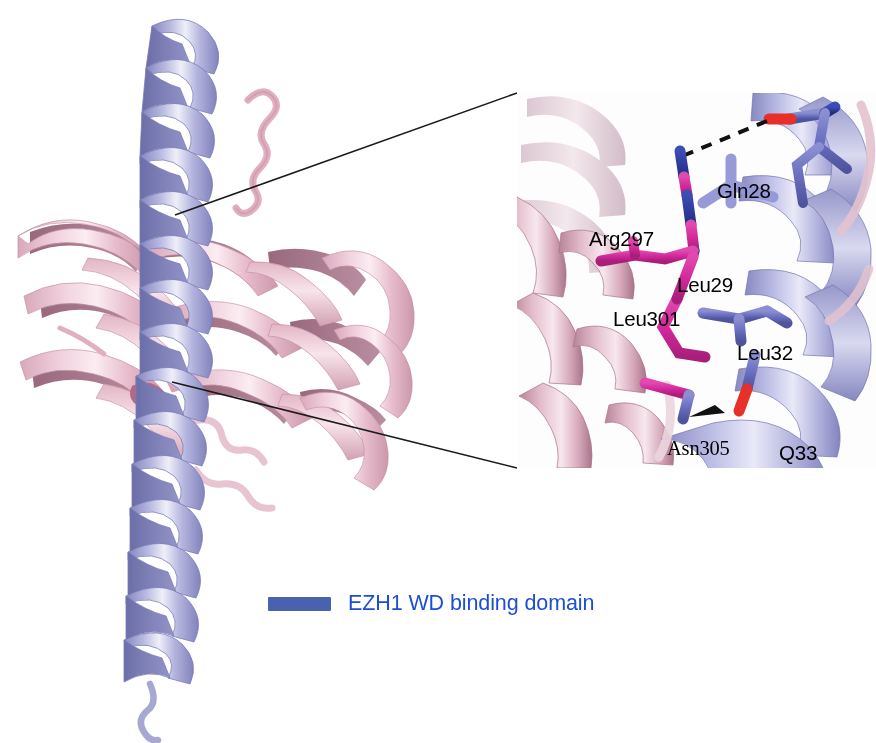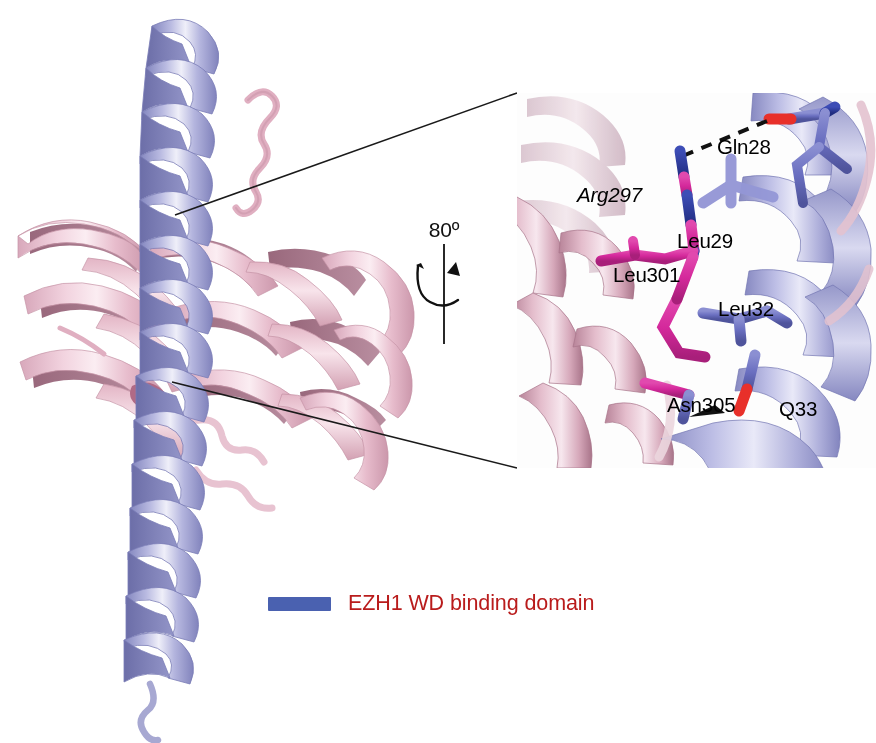--- a/index.html
+++ b/index.html
@@ -6,33 +6,33 @@
   body{width:876px;height:743px;position:relative;overflow:hidden;
        font-family:"Liberation Sans",sans-serif;color:#111;}
 
   #figure{position:absolute;left:0;top:0;width:876px;height:743px;}
 
   
   .legend{position:absolute;left:268px;top:588px;width:460px;}
   .legend-row{display:flex;align-items:center;height:31px;}
   .legend-swatch{width:63px;height:14px;flex:0 0 auto;border-radius:1px;}
   .legend-label{margin-left:17px;font-size:21.5px;line-height:21.5px;
-                color:#b91c1c;letter-spacing:-0.1px;white-space:nowrap;}
+                color:#1d4ed8;letter-spacing:-0.1px;white-space:nowrap;}
 
   
   .rot{position:absolute;left:392px;top:218px;width:104px;height:128px;}
   .rot-label{position:absolute;left:0;top:0;width:104px;text-align:center;
              font-size:21px;color:#111;letter-spacing:-0.2px;}
 
   
   .inset{position:absolute;left:517px;top:93px;width:359px;height:375px;
          overflow:hidden;background:#fdfdfd;}
 
   .res-label{position:absolute;font-size:20.5px;color:#000;white-space:nowrap;
-             letter-spacing:-0.2px;}
+             letter-spacing:-0.2px;margin-top:44px;}
   .res-label.bold{font-weight:normal;}
 
   svg{display:block;}
 </style>
 </head>
 <body>
 
 <div id="figure">
 
   <svg width="876" height="743" style="position:absolute;left:0;top:0;">
@@ -175,29 +175,20 @@
 
       <path d="M150 684 q8 18 -2 26 q-12 10 -4 22 q6 10 14 8" fill="none" stroke="#A7A8D2" stroke-width="6.5" stroke-linecap="round"></path>
     </g>
 
     <g stroke="#1a1a1a" stroke-width="1.6" fill="none">
       <line x1="175" y1="215" x2="517" y2="93"></line>
       <line x1="172" y1="382" x2="517" y2="468"></line>
     </g>
   </svg>
 
-  <div class="rot">
-    <div class="rot-label">80º</div>
-    <svg width="104" height="128" style="position:absolute;left:0;top:0;">
-      <line x1="52" y1="26" x2="52" y2="126" stroke="#111" stroke-width="1.8"></line>
-      <path d="M26 48 q-3 28 12 36 q14 8 28 -2" fill="none" stroke="#111" stroke-width="2.4" stroke-linecap="round"></path>
-      <path d="M24 47 l5 -2 l3 6 z" fill="#111"></path>
-      <path d="M64 44 l4 14 l-13 -3 z" fill="#111"></path>
-    </svg>
-  </div>
 
   <div class="inset">
     <svg width="359" height="375">
       <defs>
         <linearGradient id="iBlueRib" x1="0" y1="0" x2="1" y2="0">
           <stop offset="0" stop-color="#8789C1"></stop>
           <stop offset="0.3" stop-color="#BCBDE5"></stop>
           <stop offset="0.55" stop-color="#E9E9F8"></stop>
           <stop offset="0.8" stop-color="#AFB0DB"></stop>
           <stop offset="1" stop-color="#8284BE"></stop>
@@ -309,25 +300,25 @@
       </g>
 
       <g stroke-linecap="round" fill="none">
         <path d="M238 262 l-8 34" stroke="url(#iStickB)" stroke-width="11"></path>
         <path d="M230 296 l-8 22" stroke="#E8302A" stroke-width="11"></path>
       </g>
       <path d="M172 324 l36 -4 l-10 -8 z" fill="#111"></path>
     </svg>
 
     <div class="res-label" style="left:200px;top:42px;">Gln28</div>
-    <div class="res-label" style="left:60px;top:90px;font-style:italic;">Arg297</div>
+    <div class="res-label" style="left:72px;top:90px;">Arg297</div>
     <div class="res-label bold" style="left:160px;top:136px;">Leu29</div>
     <div class="res-label bold" style="left:96px;top:170px;">Leu301</div>
-    <div class="res-label" style="left:201px;top:204px;">Leu32</div>
-    <div class="res-label" style="left:150px;top:300px;">Asn305</div>
+    <div class="res-label" style="left:220px;top:204px;">Leu32</div>
+    <div class="res-label" style="left:150px;top:300px;font-family:Liberation Serif, serif;">Asn305</div>
     <div class="res-label" style="left:262px;top:304px;">Q33</div>
   </div>
 
   <div class="legend">
     <div class="legend-row">
       <div class="legend-swatch" style="background:#4A61B0;"></div>
       <div class="legend-label">EZH1 WD binding domain</div>
     </div>
   </div>
 

